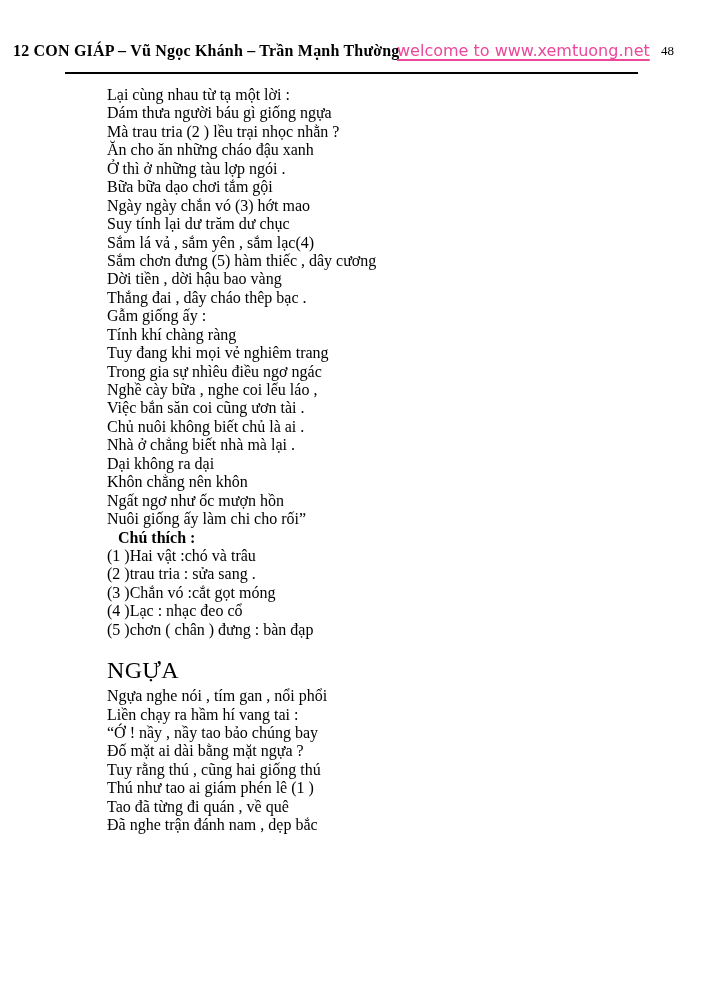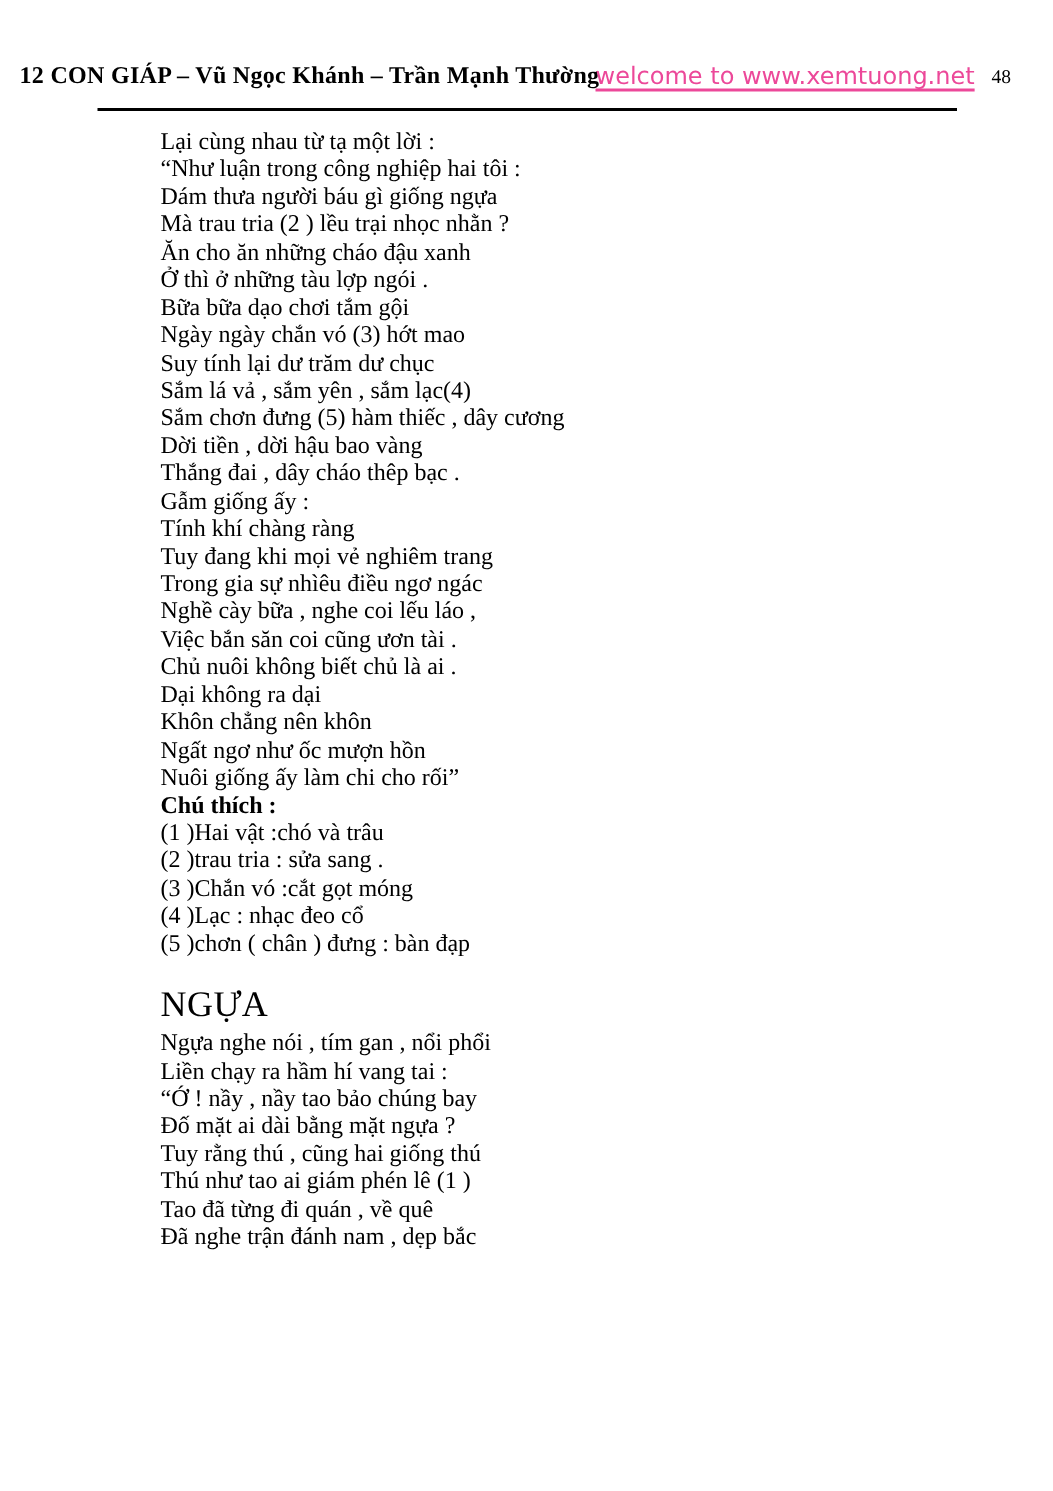--- a/index.html
+++ b/index.html
@@ -55,21 +55,21 @@
     position: absolute;
     left: 107px;
     top: 86px;
     width: 560px;
     font-family: "Liberation Serif", serif;
     font-size: 16px;
     line-height: 18.45px;
     white-space: nowrap;
   }
   .poem-line { height: 18.45px; }
-  .notes-heading { font-weight: bold; height: 18.45px; }
+  .notes-heading { font-weight: bold; height: 18.45px; margin-left: 11px; }
   .section-heading {
     font-weight: normal;
     font-size: 24px;
     margin-top: 19px;
     line-height: 24px;
     letter-spacing: 0.3px;
   }
   .stanza-2 { margin-top: 5px; }
 </style>
 </head>
@@ -82,39 +82,39 @@
   <a class="header-link" href="#">welcome to www.xemtuong.net</a>
 
   <div class="page-number">48</div>
 
   <div class="header-rule"></div>
 
   <div class="content">
 
     <div>
         <div class="poem-line">Lại cùng nhau từ tạ một lời :</div>
-        <div class="poem-line">“Như luận trong công nghiệp hai tôi :</div>
         <div class="poem-line">Dám thưa người báu gì giống ngựa</div>
         <div class="poem-line">Mà trau tria (2 ) lều trại nhọc nhằn ?</div>
         <div class="poem-line">Ăn cho ăn những cháo đậu xanh</div>
         <div class="poem-line">Ở thì ở những tàu lợp ngói .</div>
         <div class="poem-line">Bữa bữa dạo chơi tắm gội</div>
         <div class="poem-line">Ngày ngày chắn vó (3) hớt mao</div>
         <div class="poem-line">Suy tính lại dư trăm dư chục</div>
         <div class="poem-line">Sắm lá vả , sắm yên , sắm lạc(4)</div>
         <div class="poem-line">Sắm chơn đưng (5) hàm thiếc , dây cương</div>
         <div class="poem-line">Dời tiền , dời hậu bao vàng</div>
         <div class="poem-line">Thắng đai , dây cháo thêp bạc .</div>
         <div class="poem-line">Gẫm giống ấy :</div>
         <div class="poem-line">Tính khí chàng ràng</div>
         <div class="poem-line">Tuy đang khi mọi vẻ nghiêm trang</div>
         <div class="poem-line">Trong gia sự nhìêu điều ngơ ngác</div>
         <div class="poem-line">Nghề cày bữa , nghe coi lếu láo ,</div>
         <div class="poem-line">Việc bắn săn coi cũng ươn tài .</div>
         <div class="poem-line">Chủ nuôi không biết chủ là ai .</div>
+        <div class="poem-line">Nhà ở chẳng biết nhà mà lại .</div>
         <div class="poem-line">Dại không ra dại</div>
         <div class="poem-line">Khôn chẳng nên khôn</div>
         <div class="poem-line">Ngất ngơ như ốc mượn hồn</div>
         <div class="poem-line">Nuôi giống ấy làm chi cho rối”</div>
       </div>
 
     <div class="notes-heading">Chú thích :</div>
 
     <div>
         <div class="poem-line">(1 )Hai vật :chó và trâu</div>

